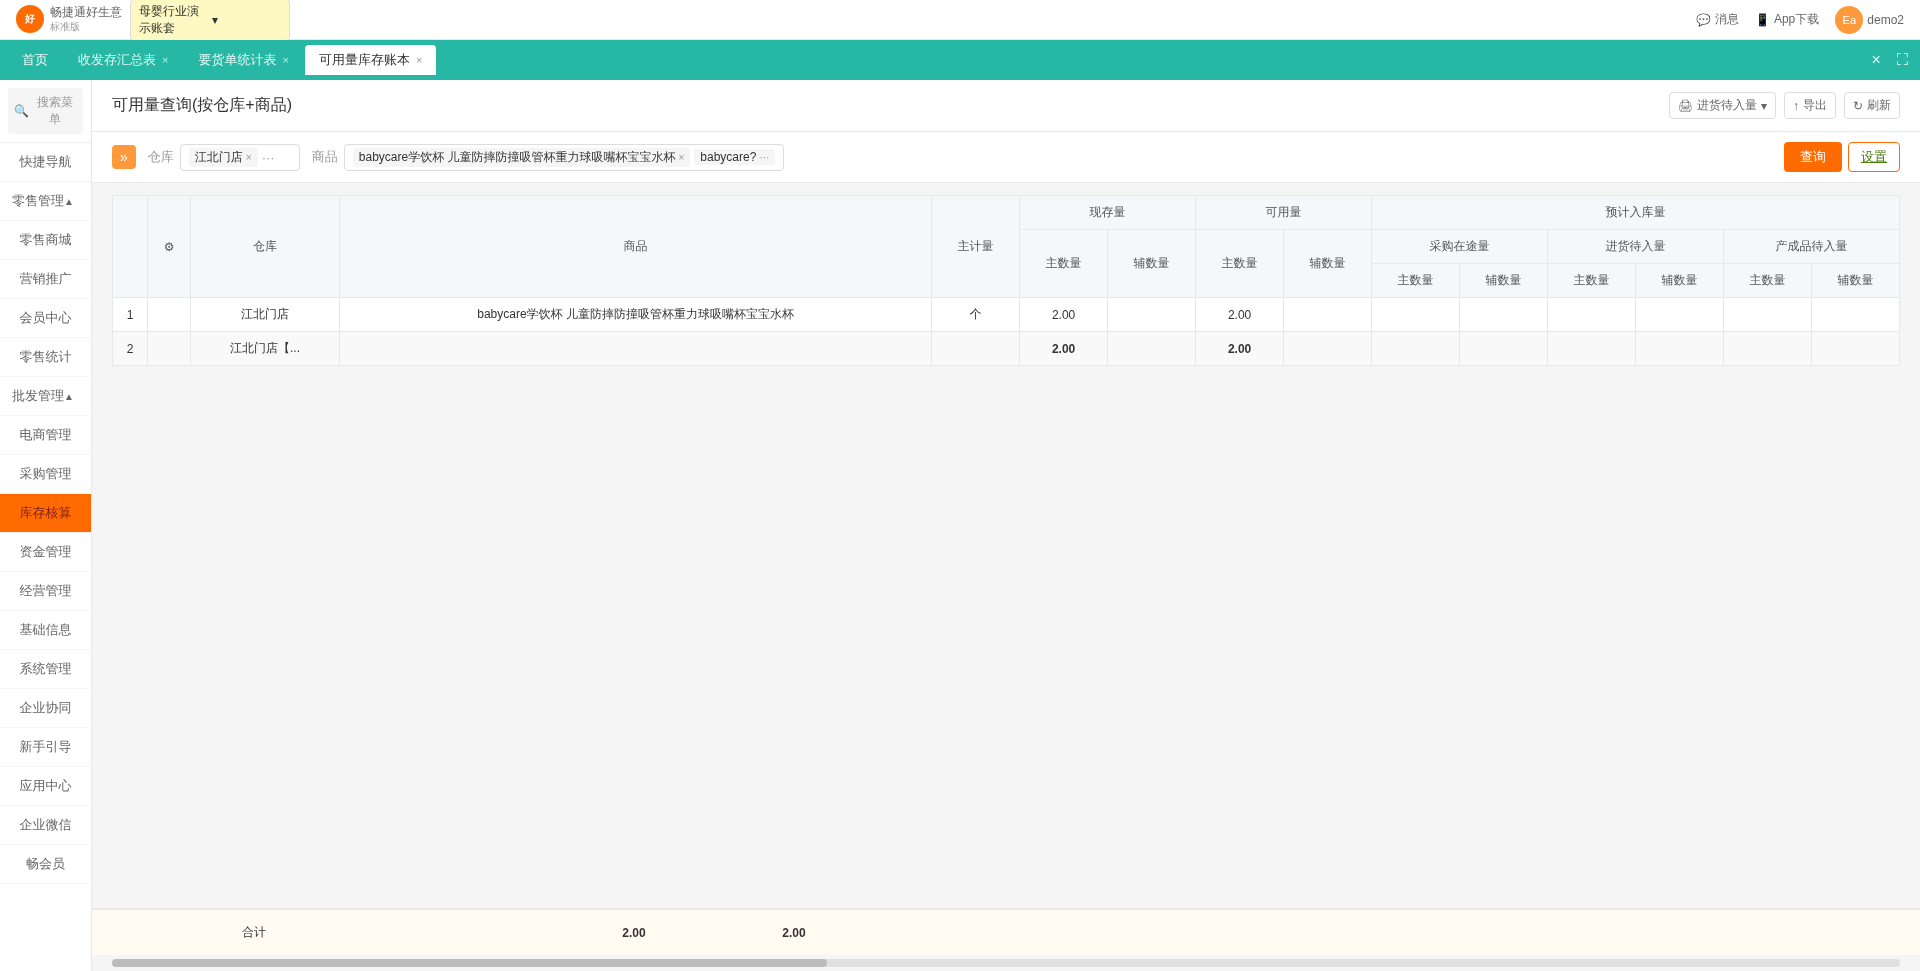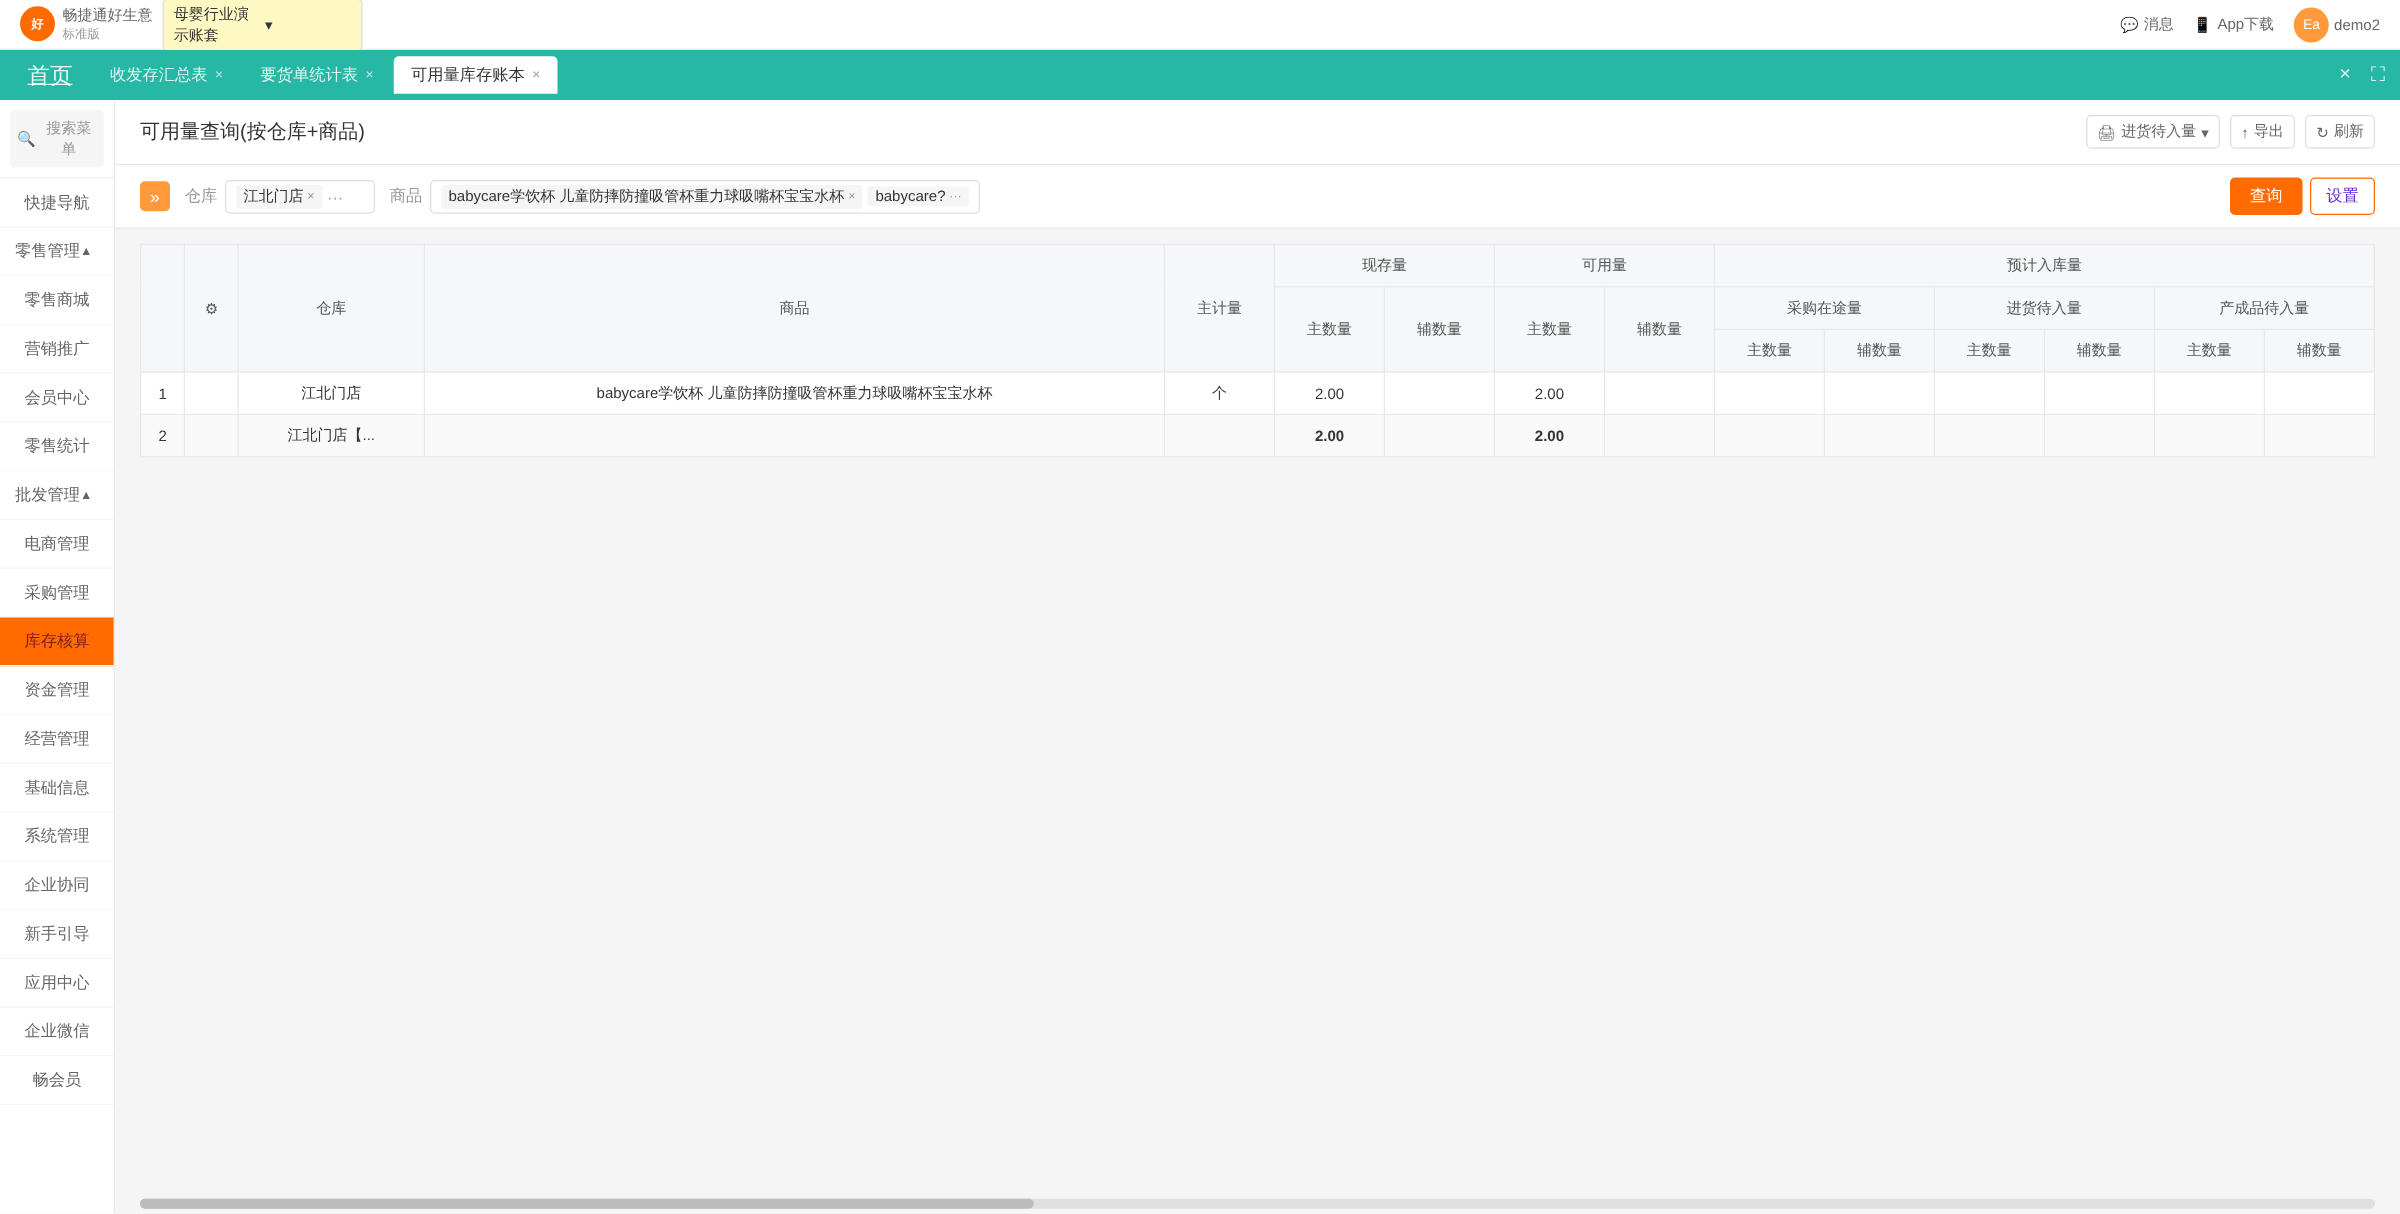--- a/index.html
+++ b/index.html
@@ -17,21 +17,21 @@
     .top-bar-right { display: flex; align-items: center; gap: 16px; }
     .top-bar-btn { display: flex; align-items: center; gap: 4px; font-size: 12px; color: #666; cursor: pointer; }
     .avatar { width: 28px; height: 28px; border-radius: 50%; background: #ff9a3c; display: flex; align-items: center; justify-content: center; color: white; font-size: 11px; }
 
     
     .nav-tabs { height: 40px; background: #26b8a5; display: flex; align-items: center; padding: 0 8px; gap: 2px; flex-shrink: 0; }
     .nav-tab { display: flex; align-items: center; gap: 6px; padding: 6px 14px; border-radius: 4px 4px 0 0; font-size: 13px; cursor: pointer; color: rgba(255,255,255,0.85); position: relative; }
     .nav-tab.active { background: #fff; color: #333; }
     .nav-tab .close-x { font-size: 11px; color: rgba(255,255,255,0.7); cursor: pointer; }
     .nav-tab.active .close-x { color: #999; }
-    .nav-tab-home { color: rgba(255,255,255,0.9); font-size: 18px; padding: 6px 14px; cursor: pointer; text-decoration: underline; }
+    .nav-tab-home { color: rgba(255,255,255,0.9); font-size: 13px; padding: 6px 14px; cursor: pointer; }
     .nav-right { margin-left: auto; display: flex; gap: 8px; }
     .nav-icon-btn { color: rgba(255,255,255,0.85); cursor: pointer; font-size: 16px; padding: 4px; }
 
     
     .main-layout { display: flex; flex: 1; overflow: hidden; }
 
     
     .sidebar { width: 92px; background: #fff; border-right: 1px solid #e8e8e8; display: flex; flex-direction: column; overflow-y: auto; flex-shrink: 0; }
     .sidebar-search { padding: 8px; border-bottom: 1px solid #f0f0f0; }
     .sidebar-search-btn { width: 100%; background: #f5f5f5; border: none; border-radius: 4px; padding: 6px; font-size: 12px; color: #999; cursor: pointer; display: flex; align-items: center; justify-content: center; gap: 4px; }
@@ -54,21 +54,21 @@
     .filter-expand-btn { background: #ff9a3c; color: #fff; border: none; border-radius: 4px; padding: 4px 8px; cursor: pointer; font-size: 14px; }
     .filter-item { display: flex; align-items: center; gap: 6px; font-size: 13px; }
     .filter-label { color: #999; white-space: nowrap; }
     .filter-tag-container { display: flex; align-items: center; gap: 4px; border: 1px solid #ddd; border-radius: 4px; padding: 3px 8px; min-width: 120px; background: #fff; }
     .filter-tag { background: #f5f5f5; border-radius: 3px; padding: 1px 6px; font-size: 12px; display: flex; align-items: center; gap: 3px; }
     .filter-tag .rm { color: #999; cursor: pointer; font-size: 10px; }
     .filter-dots { color: #999; cursor: pointer; }
     .filter-product-container { display: flex; align-items: center; gap: 4px; border: 1px solid #ddd; border-radius: 4px; padding: 3px 8px; min-width: 300px; background: #fff; }
     .filter-btns { margin-left: auto; display: flex; gap: 6px; }
     .btn-query { background: #ff6b00; color: #fff; border: none; border-radius: 4px; padding: 5px 16px; cursor: pointer; font-size: 13px; }
-    .btn-settings { background: #fff; color: #6d28d9; border: 1px solid #ff6b00; border-radius: 4px; padding: 5px 12px; cursor: pointer; font-size: 13px; }
+    .btn-settings { background: #fff; color: #4d7c0f; border: 1px solid #ff6b00; border-radius: 4px; padding: 5px 12px; cursor: pointer; font-size: 13px; text-decoration: underline; }
 
     
     .table-container { flex: 1; overflow: auto; padding: 12px 20px; }
     .data-table { width: 100%; border-collapse: collapse; background: #fff; border: 1px solid #e8e8e8; font-size: 12px; }
     .data-table th { background: #f5f7fa; text-align: center; padding: 8px 6px; border: 1px solid #e8e8e8; color: #555; font-weight: 500; white-space: nowrap; }
     .data-table td { text-align: center; padding: 8px 6px; border: 1px solid #e8e8e8; color: #333; white-space: nowrap; }
 
     
     .summary-bar { background: #fffbf0; border-top: 2px solid #e8e8e8; padding: 8px 0; flex-shrink: 0; }
     .summary-table { width: 100%; border-collapse: collapse; font-size: 12px; }
@@ -341,20 +341,37 @@
             <td></td>
             <td></td>
             <td></td>
             <td></td>
             <td></td>
           </tr>
         </tbody>
       </table>
     </div>
 
+    <div class="summary-bar">
+      <table class="summary-table">
+        <tbody>
+            <tr>
+          <td style="width:92px"></td>
+          <td style="width:30px"></td>
+          <td style="width:80px" class="summary-label">合计</td>
+          <td style="width:240px"></td>
+          <td style="width:60px"></td>
+          <td style="width:80px; font-weight:600; text-align:center;">2.00</td>
+          <td style="width:80px"></td>
+          <td style="width:80px; font-weight:600; text-align:center;">2.00</td>
+          <td></td>
+        </tr>
+      </tbody>
+        </table>
+    </div>
 
     <div class="scroll-bar-container">
       <div class="scroll-bar-track">
         <div class="scroll-bar-thumb"></div>
       </div>
     </div>
 
   </div>
 </div>
 

